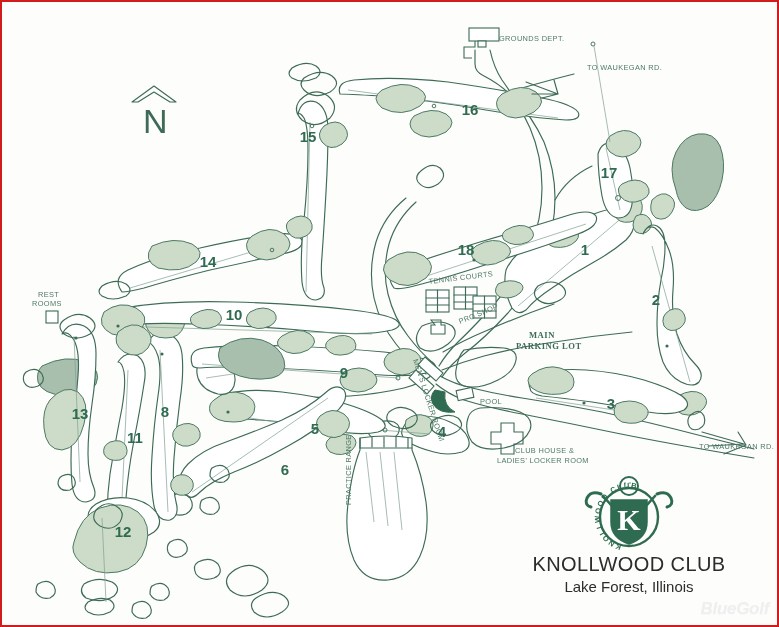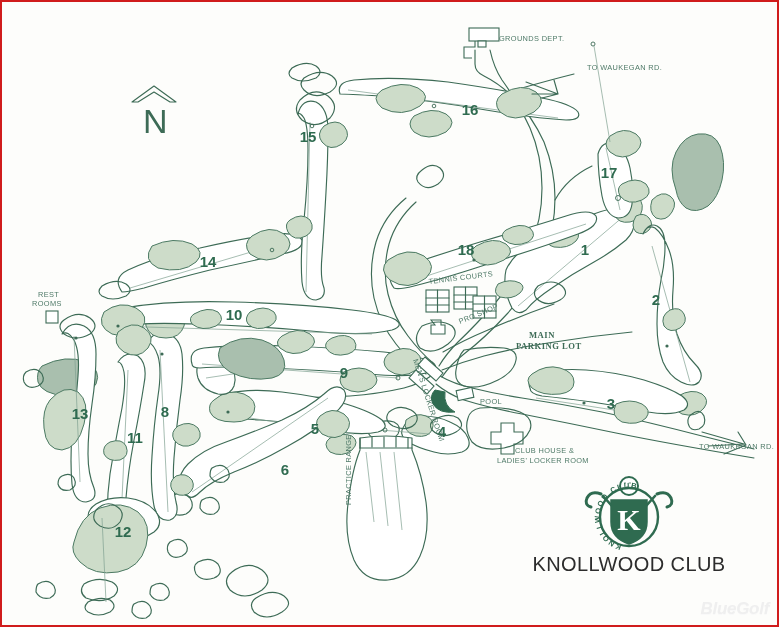--- a/index.html
+++ b/index.html
@@ -461,17 +461,18 @@
         <circle cx="60" cy="45" r="29" fill="none" stroke="#2f6b50" stroke-width="2.4"></circle>
         <path d="M42,28 L78,28 L78,50 Q78,66 60,72 Q42,66 42,50 Z" fill="#2f6b50" stroke="#2f6b50" stroke-width="1.5"></path>
         <text x="60" y="58" text-anchor="middle" font-family="Liberation Serif, serif" font-size="30" font-weight="bold" fill="#ffffff">K</text>
         <path id="ringpath" d="M60,74 A29,29 0 1,1 60,16 A29,29 0 1,1 60,74" fill="none"></path>
         <text font-family="Liberation Sans, sans-serif" font-size="7.5" font-weight="bold" fill="#2f6b50" letter-spacing="1.4">
           <textPath href="#ringpath" startOffset="4%">KNOLLWOOD CLUB</textPath>
         </text>
       </svg>
     </div>
     <div id="brand-title">KNOLLWOOD CLUB</div>
+    <div id="brand-sub">Lake Forest, Illinois</div>
   </div>
 
   <div id="watermark">BlueGolf</div>
 
 </div>
 
 </body></html>

